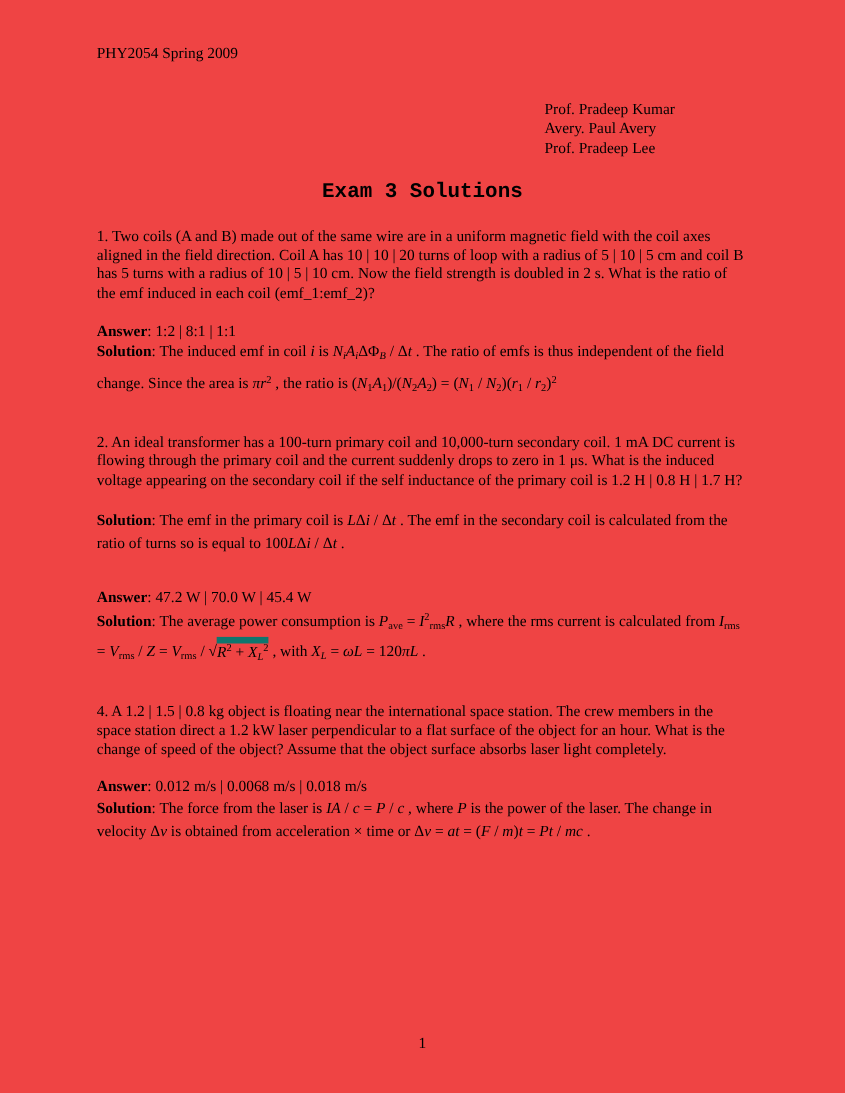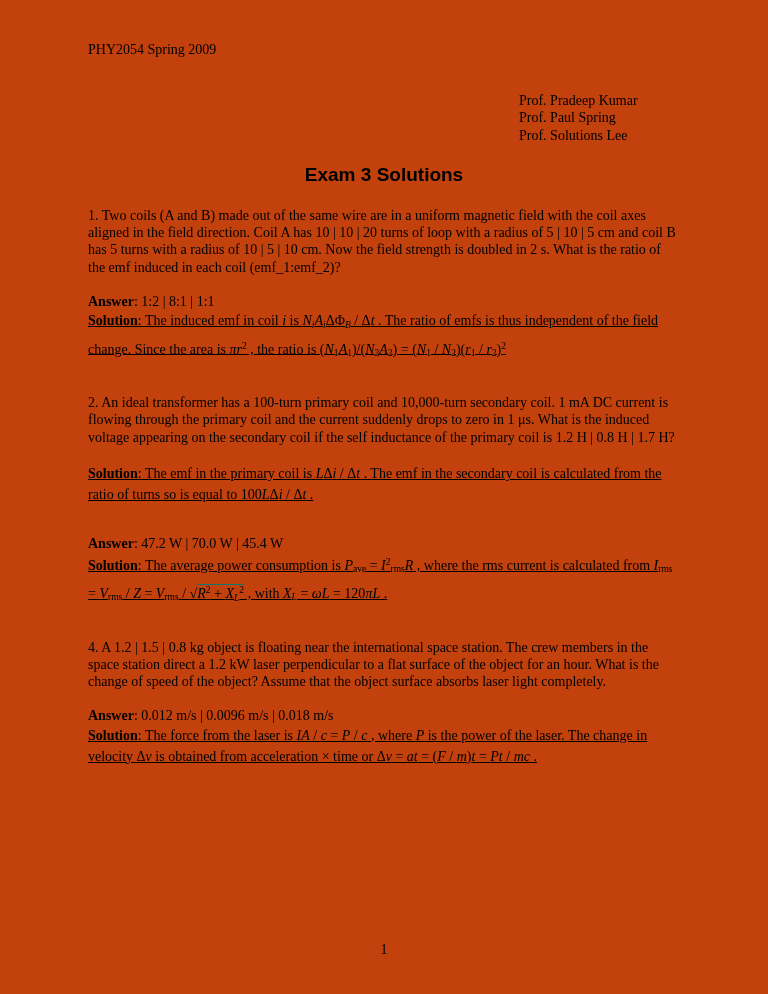--- a/index.html
+++ b/index.html
@@ -2,61 +2,61 @@
 <html><head>
 <meta charset="utf-8">
 <style>
   html, body { margin: 0; padding: 0; background: #ffffff; }
   .page {
     width: 768px;
     height: 994px;
     box-sizing: border-box;
     margin: 0 auto;
     padding: 41px 88px 36px 88px;
-    background: #c2410c;
+    background: #ef4444;
     color: #000000;
     font-family: "Liberation Serif", serif;
     font-size: 14px;
     line-height: 17.2px;
     display: flex;
     flex-direction: column;
     overflow: hidden;
   }
   .course { margin-bottom: 34px; }
   .byline { margin-left: 407px; }
-  .byline div { white-space: nowrap; margin-left: 24px; }
+  .byline div { white-space: nowrap; }
   .title {
     text-align: center;
-    font-family: Liberation Sans, sans-serif;
+    font-family: Liberation Mono, monospace;
     font-weight: bold;
     font-size: 19px;
     margin: 22px 0 24px 0;
   }
   .problem { margin-bottom: 30px; }
   .problem p { margin: 0; }
   .q { margin-bottom: 17px !important; }
-  .sol { line-height: 21px; text-decoration: underline; }
+  .sol { line-height: 21px; }
   .b { font-weight: bold; text-align: center; }
   .i { font-style: italic; }
   .sub { font-size: 0.68em; vertical-align: -0.28em; }
   .sup { font-size: 0.68em; vertical-align: 0.5em; }
-  .ov { border-top: 1px solid #0f766e; padding-top: 1px; }
+  .ov { border-top: 6px solid #0f766e; padding-top: 1px; }
   .pageno { margin-top: auto; text-align: center; }
 </style>
 </head>
 <body>
 
 <div class="page">
 
   <div class="course">PHY2054 Spring 2009</div>
 
   <div class="byline">
     <div>Prof. Pradeep Kumar</div>
-    <div>Prof. Paul Spring</div>
-    <div>Prof. Solutions Lee</div>
+    <div>Avery. Paul Avery</div>
+    <div>Prof. Pradeep Lee</div>
   </div>
 
   <h1 class="title">Exam 3 Solutions</h1>
 
   <section class="problem">
     <p class="q"><span>1. Two coils (A and B) made out of the same wire are in a uniform magnetic field with the coil axes aligned in the field direction. Coil A has 10 | 10 | 20 turns of loop with a radius of 5 | 10 | 5 cm and coil B has 5 turns with a radius of 10 | 5 | 10 cm.  Now the field strength is doubled in 2 s.  What is the ratio of the emf induced in each coil (emf_1:emf_2)?</span></p>
     <p class="ans"><span class="b">Answer</span><span>: 1:2 | 8:1 | 1:1</span></p>
     <p class="sol"><span class="b">Solution</span><span>: The induced emf in coil </span><span class="i">i</span><span> is </span><span class="i">N</span><span class="i sub">i</span><span class="i">A</span><span class="i sub">i</span><span>ΔΦ</span><span class="i sub">B</span><span> / Δ</span><span class="i">t</span><span> . The ratio of emfs is thus independent of the field change. Since the area is </span><span class="i">π</span><span class="i">r</span><span class="sup">2</span><span> , the ratio is </span><span>(</span><span class="i">N</span><span class="sub">1</span><span class="i">A</span><span class="sub">1</span><span>)/(</span><span class="i">N</span><span class="sub">2</span><span class="i">A</span><span class="sub">2</span><span>) = (</span><span class="i">N</span><span class="sub">1</span><span> / </span><span class="i">N</span><span class="sub">2</span><span>)(</span><span class="i">r</span><span class="sub">1</span><span> / </span><span class="i">r</span><span class="sub">2</span><span>)</span><span class="sup">2</span></p>
   </section>
 
@@ -65,19 +65,19 @@
     <p class="sol"><span class="b">Solution</span><span>: The emf in the primary coil is </span><span class="i">L</span><span>Δ</span><span class="i">i</span><span> / Δ</span><span class="i">t</span><span> . The emf in the secondary coil is calculated from the ratio of turns so is equal to 100</span><span class="i">L</span><span>Δ</span><span class="i">i</span><span> / Δ</span><span class="i">t</span><span> .</span></p>
   </section>
 
   <section class="problem">
     <p class="ans"><span class="b">Answer</span><span>: 47.2 W | 70.0 W | 45.4 W</span></p>
     <p class="sol"><span class="b">Solution</span><span>: The average power consumption is </span><span class="i">P</span><span class="sub">ave</span><span> = </span><span class="i">I</span><span class="sup">2</span><span class="sub">rms</span><span class="i">R</span><span> , where the rms current is calculated from </span><span class="i">I</span><span class="sub">rms</span><span> = </span><span class="i">V</span><span class="sub">rms</span><span> / </span><span class="i">Z</span><span> = </span><span class="i">V</span><span class="sub">rms</span><span> / </span><span>√</span><span class="ov"><span class="i">R</span><span class="sup">2</span><span> + </span><span class="i">X</span><span class="i sub">L</span><span class="sup">2</span></span><span> , with </span><span class="i">X</span><span class="i sub">L</span><span> = </span><span class="i">ω</span><span class="i">L</span><span> = 120</span><span class="i">π</span><span class="i">L</span><span> .</span></p>
   </section>
 
   <section class="problem">
     <p class="q"><span>4. A 1.2 | 1.5 | 0.8 kg object is floating near the international space station.  The crew members in the space station direct a 1.2 kW laser perpendicular to a flat surface of the object for an hour. What is the change of speed of the object?  Assume that the object surface absorbs laser light completely.</span></p>
-    <p class="ans"><span class="b">Answer</span><span>: 0.012 m/s | 0.0096 m/s | 0.018 m/s</span></p>
+    <p class="ans"><span class="b">Answer</span><span>: 0.012 m/s | 0.0068 m/s | 0.018 m/s</span></p>
     <p class="sol"><span class="b">Solution</span><span>: The force from the laser is </span><span class="i">IA</span><span> / </span><span class="i">c</span><span> = </span><span class="i">P</span><span> / </span><span class="i">c</span><span> , where </span><span class="i">P</span><span> is the power of the laser. The change in velocity Δ</span><span class="i">v</span><span> is obtained from acceleration × time or Δ</span><span class="i">v</span><span> = </span><span class="i">at</span><span> = (</span><span class="i">F</span><span> / </span><span class="i">m</span><span>)</span><span class="i">t</span><span> = </span><span class="i">Pt</span><span> / </span><span class="i">mc</span><span> .</span></p>
   </section>
 
   <div class="pageno">1</div>
 
 </div>
 
 </body></html>

